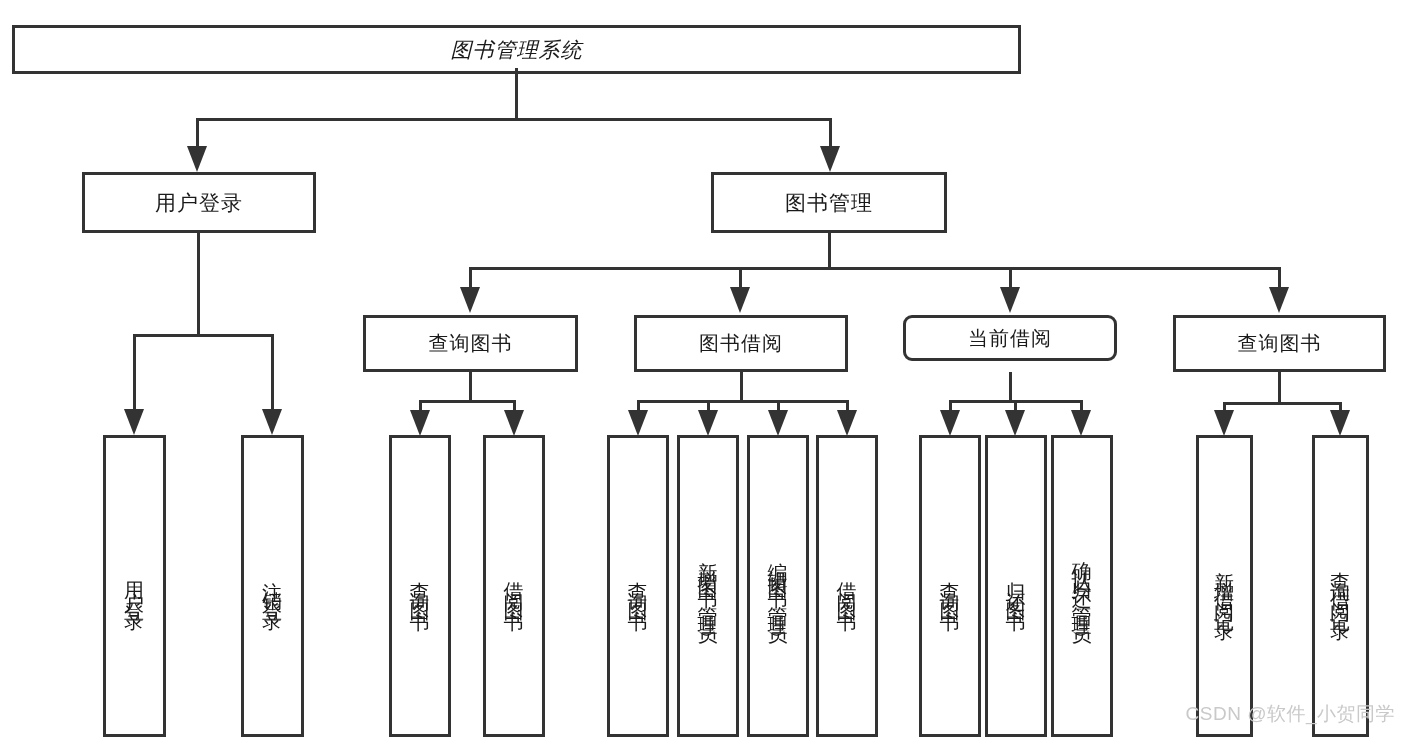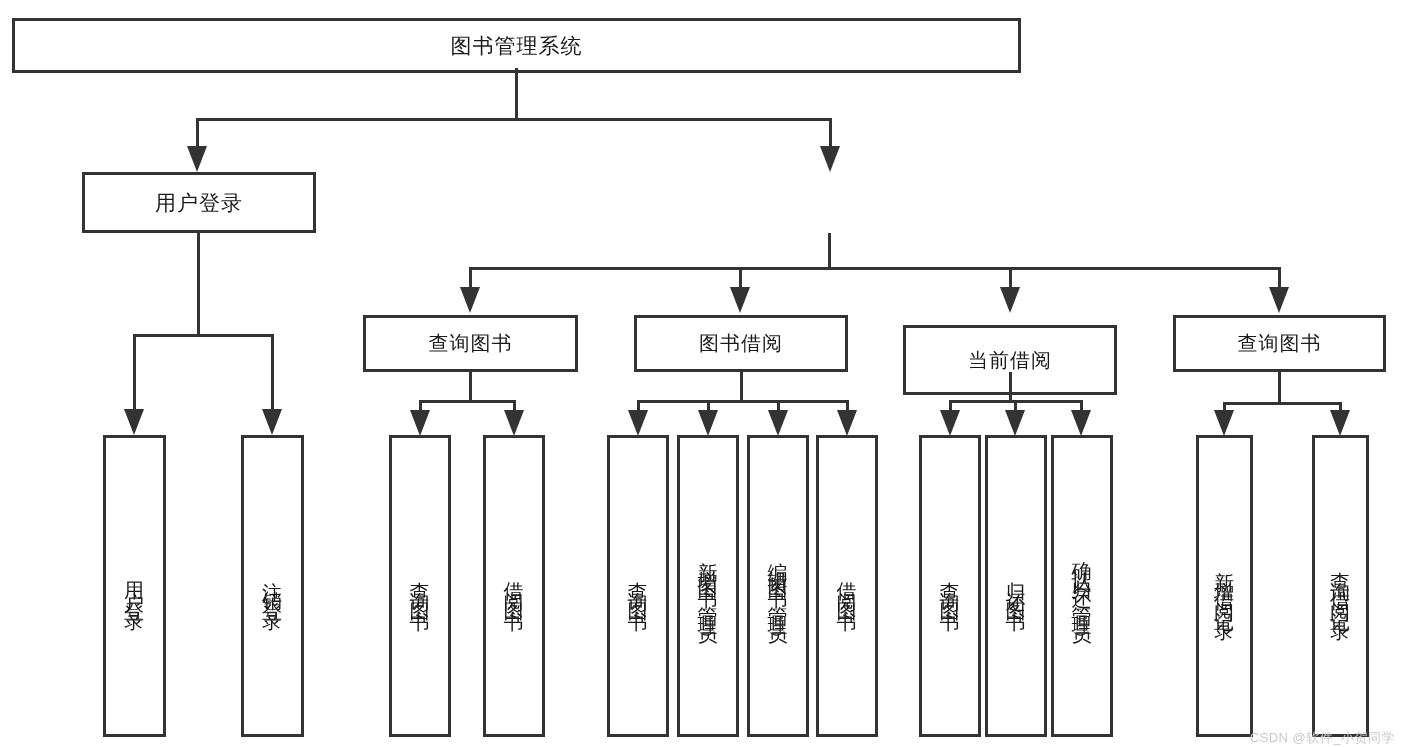--- a/index.html
+++ b/index.html
@@ -20,42 +20,45 @@
     font-size:20px; letter-spacing:10px; line-height:1;
   }
   .vline { position:absolute; width:3px; background:var(--line); }
   .hline { position:absolute; height:3px; background:var(--line); }
   .arrow {
     position:absolute; width:0; height:0;
     border-left:10px solid transparent; border-right:10px solid transparent;
     border-top:26px solid var(--line);
   }
   .watermark {
-    position:absolute; right:10px; bottom:0; color:var(--wm);
-    font-size:13px; letter-spacing:0.5px; white-space:nowrap;
+    position:absolute; right:10px; bottom:20px; color:var(--wm);
+    font-size:19px; letter-spacing:0.5px; white-space:nowrap;
   }
 </style>
 </head>
 <body>
 
 <div class="canvas">
 
-  <div class="hbox" style="left:12px; top:18px; width:1009px; height:55px;">
+  <div class="hbox" style="left:12px; top:25px; width:1009px; height:49px;font-style:italic;">
     <span>图书管理系统</span>
   </div>
 
   <div class="vline" style="left:515px; top:68px; height:52px;"></div>
   <div class="hline" style="left:196px; top:118px; width:636px;"></div>
   <div class="vline" style="left:196px; top:118px; height:30px;"></div>
   <div class="arrow" style="left:187px; top:146px;"></div>
   <div class="vline" style="left:829px; top:118px; height:30px;"></div>
   <div class="arrow" style="left:820px; top:146px;"></div>
 
   <div class="hbox" style="left:82px; top:172px; width:234px; height:61px;">
     <span>用户登录</span>
+  </div>
+  <div class="hbox" style="left:711px; top:172px; width:236px; height:61px;">
+    <span>图书管理</span>
   </div>
 
   <div class="vline" style="left:197px; top:233px; height:103px;"></div>
   <div class="hline" style="left:133px; top:334px; width:141px;"></div>
   <div class="vline" style="left:133px; top:334px; height:77px;"></div>
   <div class="arrow" style="left:124px; top:409px;"></div>
   <div class="vline" style="left:271px; top:334px; height:77px;"></div>
   <div class="arrow" style="left:262px; top:409px;"></div>
 
   <div class="vline" style="left:828px; top:233px; height:36px;"></div>
@@ -68,21 +71,21 @@
   <div class="arrow" style="left:1000px; top:287px;"></div>
   <div class="vline" style="left:1278px; top:267px; height:22px;"></div>
   <div class="arrow" style="left:1269px; top:287px;"></div>
 
   <div class="hbox" style="left:363px; top:315px; width:215px; height:57px; font-size:20px;">
     <span>查询图书</span>
   </div>
   <div class="hbox" style="left:634px; top:315px; width:214px; height:57px; font-size:20px;font-family:Liberation Mono, monospace;">
     <span>图书借阅</span>
   </div>
-  <div class="hbox" style="left:903px; top:325px; width:214px; height:70px; font-size:20px;">
+  <div class="hbox" style="left:903px; top:315px; width:214px; height:46px; font-size:20px;border-radius:9px;">
     <span>当前借阅</span>
   </div>
   <div class="hbox" style="left:1173px; top:315px; width:213px; height:57px; font-size:20px;">
     <span>查询图书</span>
   </div>
 
   <div class="vline" style="left:469px; top:372px; height:30px;"></div>
   <div class="hline" style="left:419px; top:400px; width:97px;"></div>
   <div class="vline" style="left:419px; top:400px; height:12px;"></div>
   <div class="arrow" style="left:410px; top:410px;"></div>

